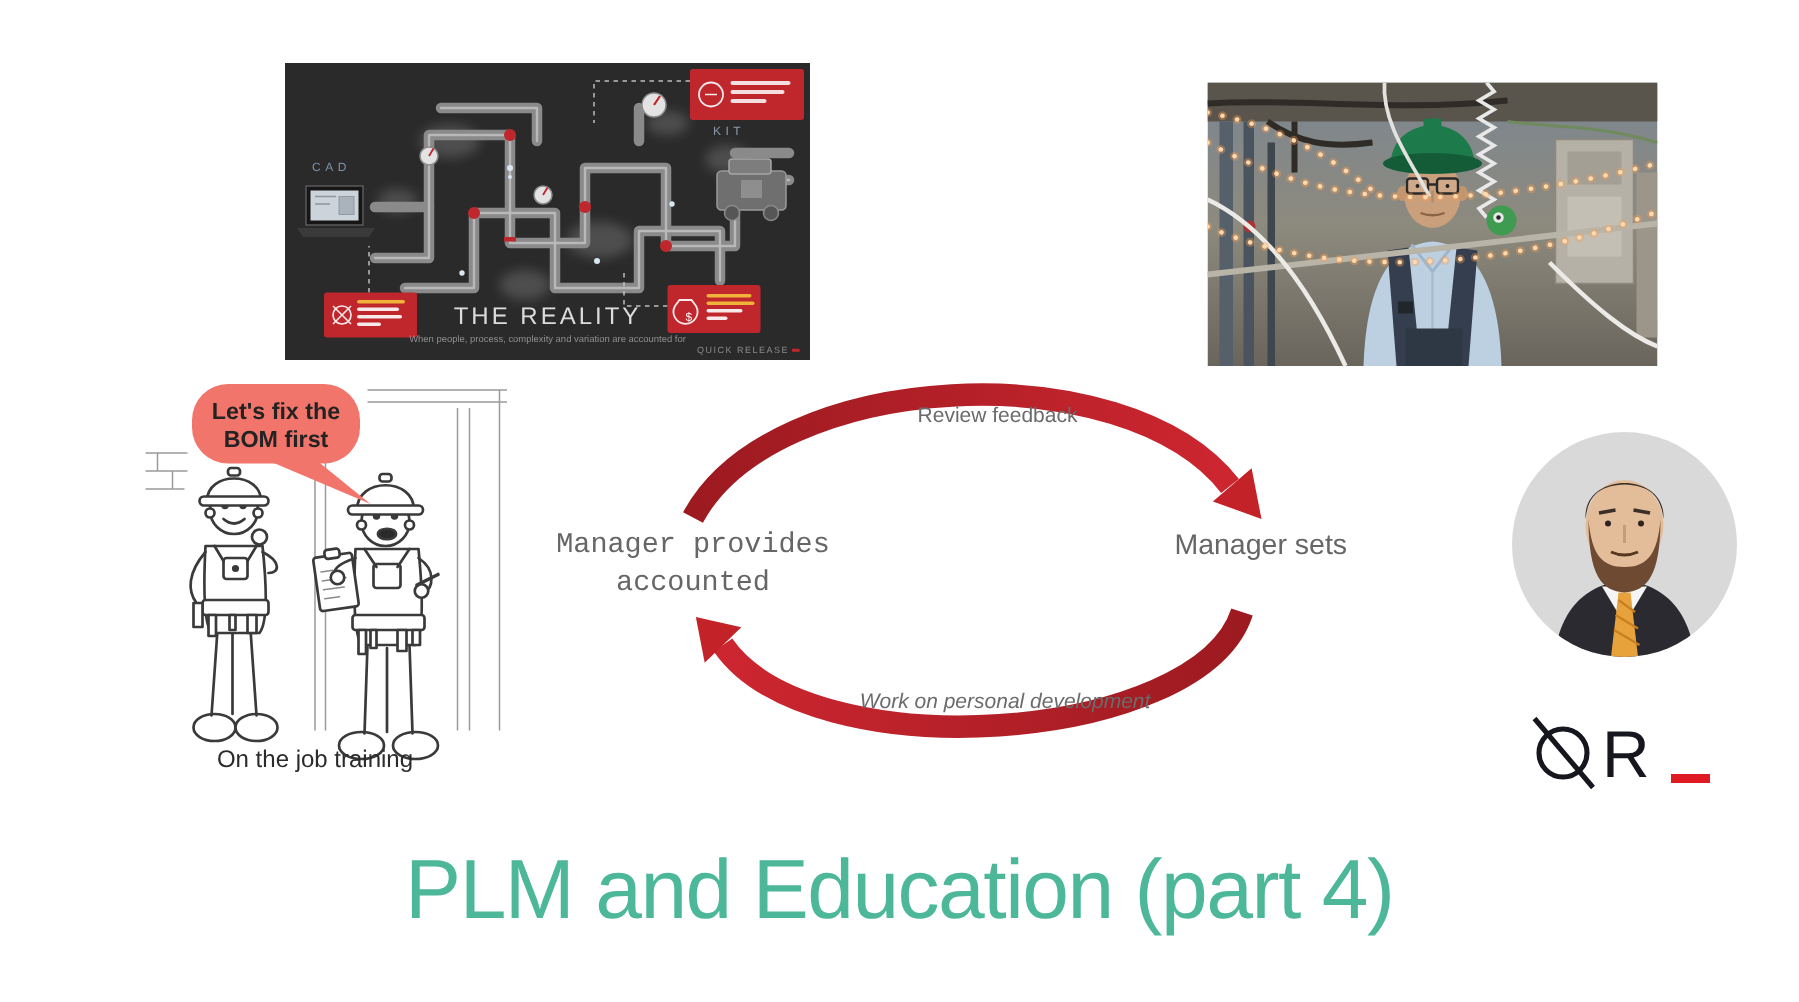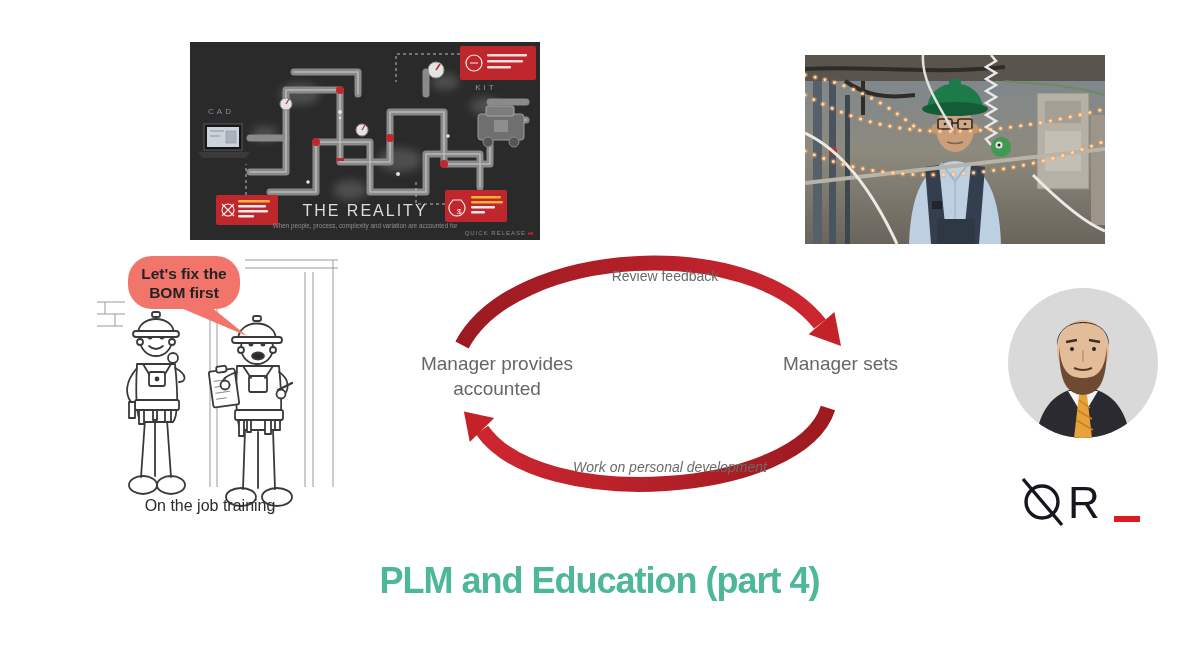--- a/index.html
+++ b/index.html
@@ -3,21 +3,21 @@
 <meta charset="utf-8">
 <style>
   html,body{margin:0;padding:0;background:#ffffff;}
   body{font-family:"Liberation Sans",sans-serif;}
   .canvas{position:relative;width:1199px;height:668px;background:#ffffff;overflow:hidden;}
   .abs{position:absolute;}
 
   
   .footer-title{
     left:0;top:560px;width:1199px;text-align:center;
-    font-size:36px;font-weight:bold;letter-spacing:-1px;
+    font-size:56px;font-weight:normal;letter-spacing:-1px;
   }
 
   
   .loop-label{font-size:14px;color:#6b6b6b;text-align:center;}
   .loop-node{font-size:19px;color:#666666;text-align:center;line-height:25px;}
 
   svg text{font-family:"Liberation Sans",sans-serif;}
 </style>
 </head>
 <body>
@@ -328,21 +328,21 @@
     </defs>
     <path d="M 42 107 C 95 8, 330 -4, 400 86" fill="none" stroke="url(#redL)" stroke-width="15"></path>
     <polygon points="421,108 388.6,96.3 414.4,74.1" fill="#c32229"></polygon>
     <path d="M 408 170 C 380 258, 120 276, 62 192" fill="none" stroke="url(#redR)" stroke-width="15"></path>
     <polygon points="43.9,173.4 74.2,180.1 49.8,203.9" fill="#c32229"></polygon>
   </svg>
 
   <div class="abs loop-label" style="left:565px;top:268px;width:200px;">Review feedback</div>
   <div class="abs loop-label" style="left:545px;top:459px;width:250px;font-style:italic;">Work on personal development</div>
 
-  <div class="abs loop-node" style="left:397px;top:351px;width:200px;">
+  <div class="abs loop-node" style="left:362px;top:351px;width:200px;font-family:Liberation Mono, monospace;">
     <span style="display:block">Manager provides</span>
     <span style="display:block">accounted</span>
   </div>
   <div class="abs loop-node" style="left:723px;top:351px;width:235px;">
     <span style="display:block">Manager sets</span>
   </div>
 
   <svg class="abs" style="left:1008px;top:288px;" width="150" height="150" viewBox="0 0 150 150">
     <defs>
         <clipPath id="avClip">

